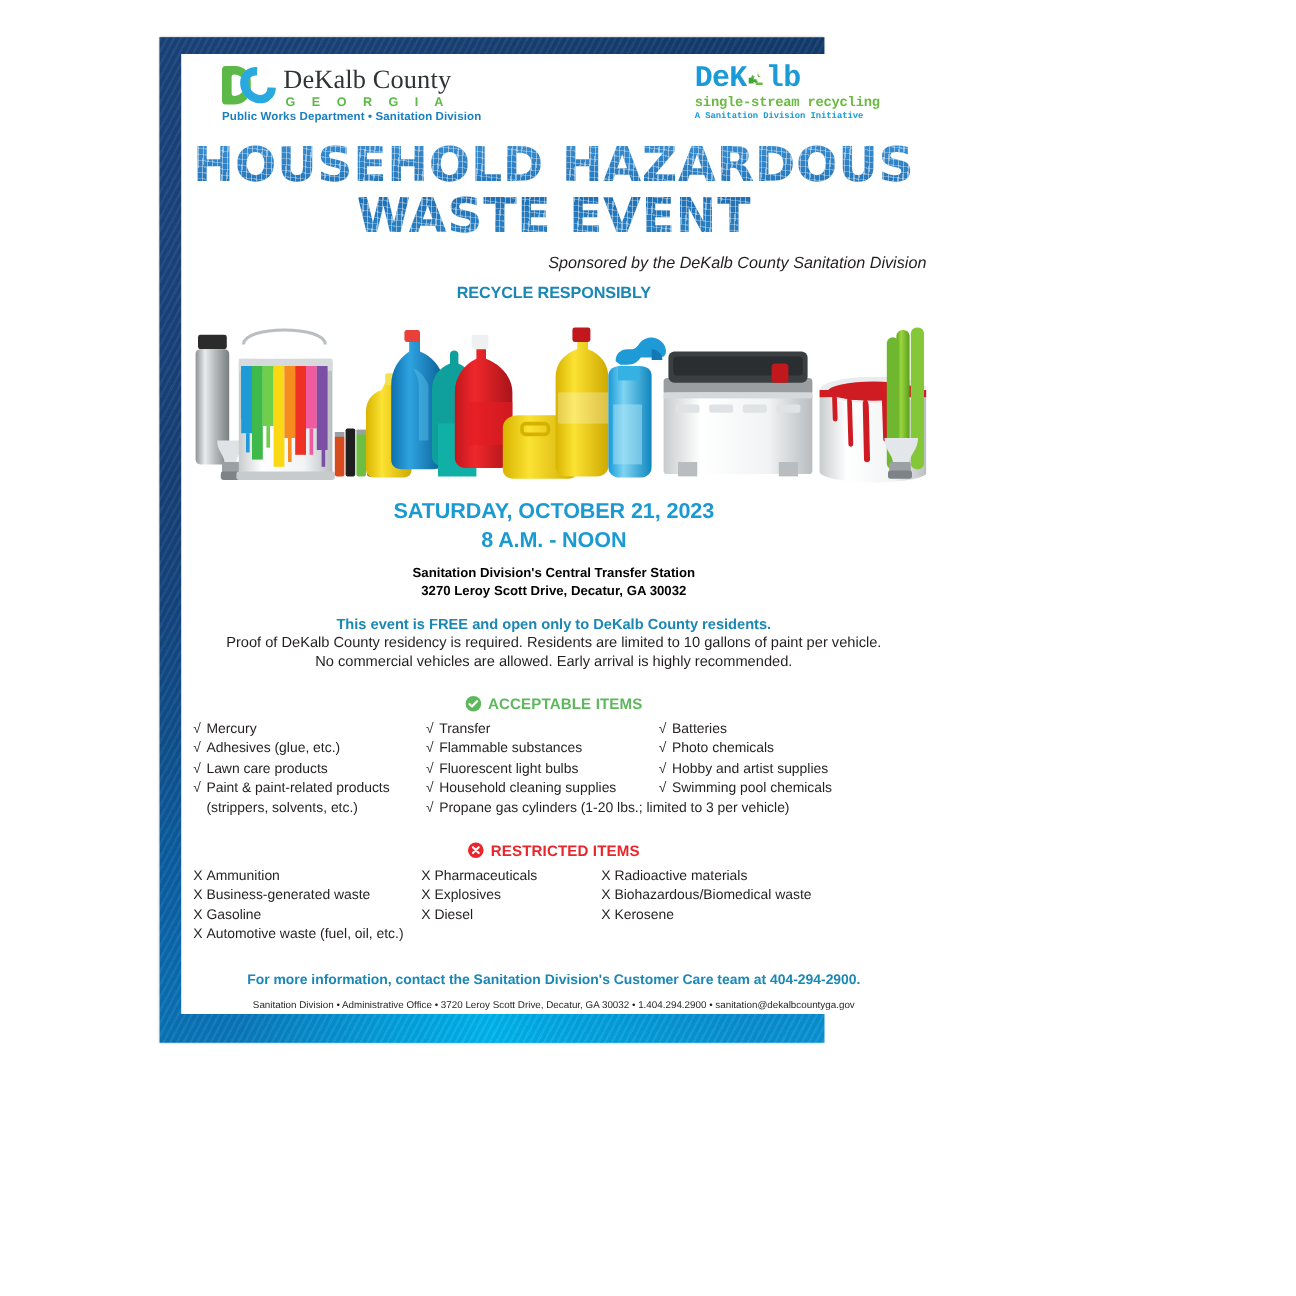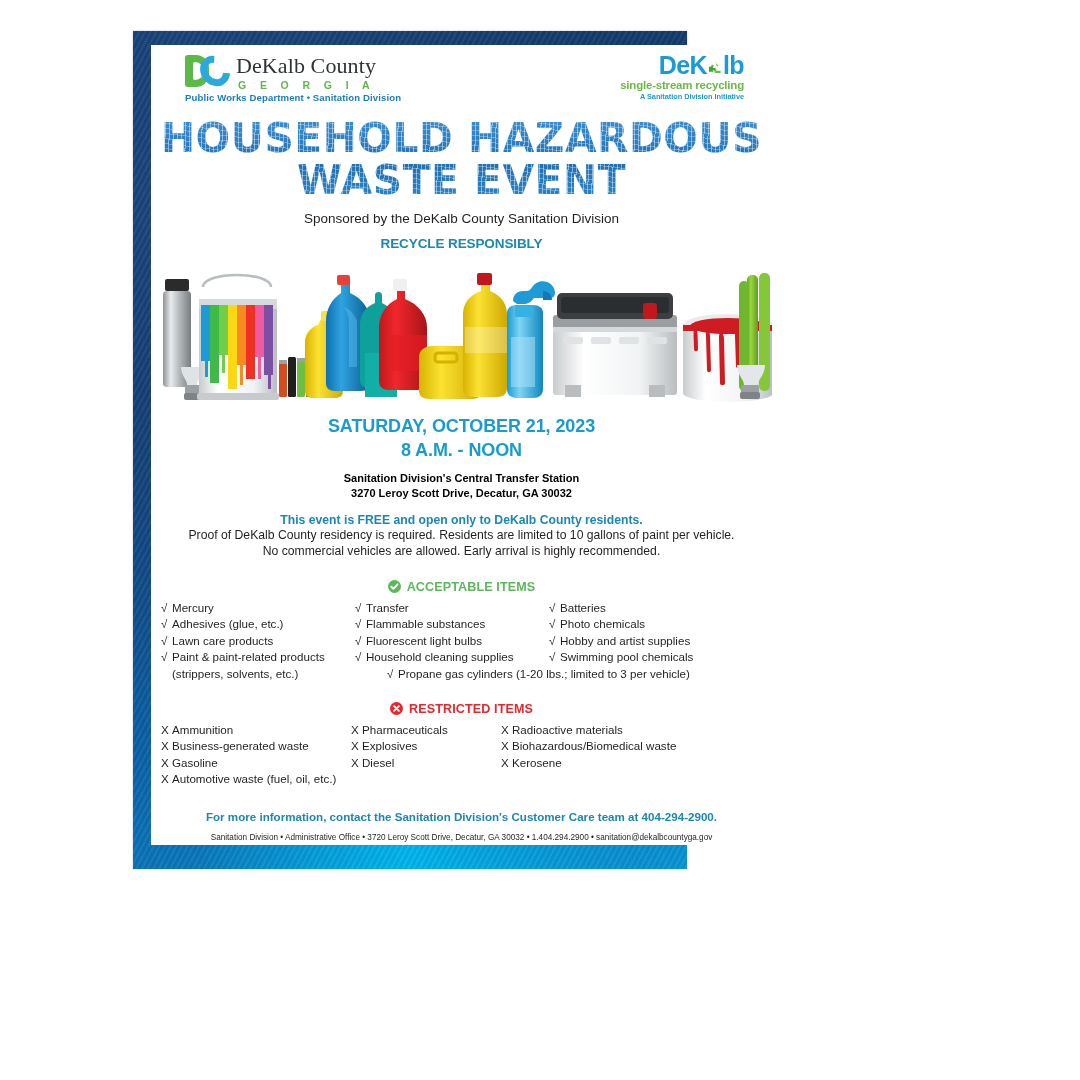--- a/index.html
+++ b/index.html
@@ -70,21 +70,21 @@
     box-sizing:border-box;
   }
   .dc-text{line-height:1;}
   .dc-title{font-family:"Liberation Serif",serif;font-size:22px;color:#2e3436;letter-spacing:.1px;}
   .dc-sub{font-size:10.5px;color:#5cb948;letter-spacing:5.4px;font-weight:bold;margin-top:3px;margin-left:2px;}
   #dept-line{
     position:absolute;left:34px;top:47px;
     font-size:9.6px;font-weight:bold;color:#1a7fc1;letter-spacing:.1px;
   }
 
-  #logo-single-stream{position:absolute;right:28px;top:8px;text-align:right;width:155px;}
+  #logo-single-stream{position:absolute;right:38px;top:8px;text-align:left;width:155px;font-family:Liberation Mono, monospace;}
   .ss-word{font-size:25px;font-weight:bold;color:#1a9bd7;letter-spacing:-.6px;line-height:1;}
   .ss-word .ss-recycle{
     display:inline-block;width:18px;height:18px;position:relative;vertical-align:-2px;margin:0 -1px;
   }
   .ss-word .ss-recycle svg{position:absolute;left:0;top:0;}
   .ss-tag{font-size:11.5px;font-weight:bold;color:#6cb944;letter-spacing:-.2px;margin-top:1px;}
   .ss-sub{font-size:7.4px;font-weight:bold;color:#1a9bd7;letter-spacing:-.05px;margin-top:1px;}
 
   
   #main-title{
@@ -98,21 +98,21 @@
       repeating-linear-gradient(92deg, rgba(255,255,255,.45) 0 1px, rgba(0,0,0,0) 1px 4px),
       repeating-linear-gradient(7deg, rgba(255,255,255,.30) 0 1px, rgba(0,0,0,0) 1px 5px),
       linear-gradient(180deg,#3a8fd0 0%,#2070b5 55%,#2c86c6 100%);
     -webkit-background-clip:text;background-clip:text;
     -webkit-text-fill-color:transparent;
     transform:scaleX(1.02);
   }
   #main-title .tl2{display:block;}
 
   #sponsored-line{
-    text-align:center;font-size:13.5px;color:#231f20;margin-top:9px;
+    text-align:right;font-size:13.5px;color:#231f20;margin-top:9px;font-style:italic;
   }
   #recycle-responsibly{
     text-align:center;font-size:13.5px;font-weight:bold;color:#1b87b5;
     letter-spacing:-.1px;margin-top:10px;
   }
 
   
   #product-image{position:relative;height:152px;margin-top:6px;}
 
   
@@ -151,21 +151,21 @@
   .items-accept .col:nth-child(2){width:194px;}
   .items-accept .col:nth-child(3){width:210px;}
   .items-restrict .col:nth-child(1){width:190px;}
   .items-restrict .col:nth-child(2){width:150px;}
   .items-restrict .col:nth-child(3){width:240px;}
 
   .item{font-size:11.6px;color:#231f20;line-height:1.42;white-space:nowrap;}
   .item .mk{display:inline-block;width:11px;color:#231f20;}
   .item .mk-check{font-size:11.5px;}
   .item.sub{padding-left:11px;}
-  .item.wide{white-space:nowrap;margin-left:32px;}
+  .item.wide{white-space:nowrap;}
 
   
   #contact-line{
     text-align:center;margin-top:22px;
     font-size:11.6px;font-weight:bold;color:#1b87b5;
   }
   #footer-block{
     text-align:center;margin-top:9px;
     font-size:8.2px;color:#231f20;line-height:1.55;
   }

